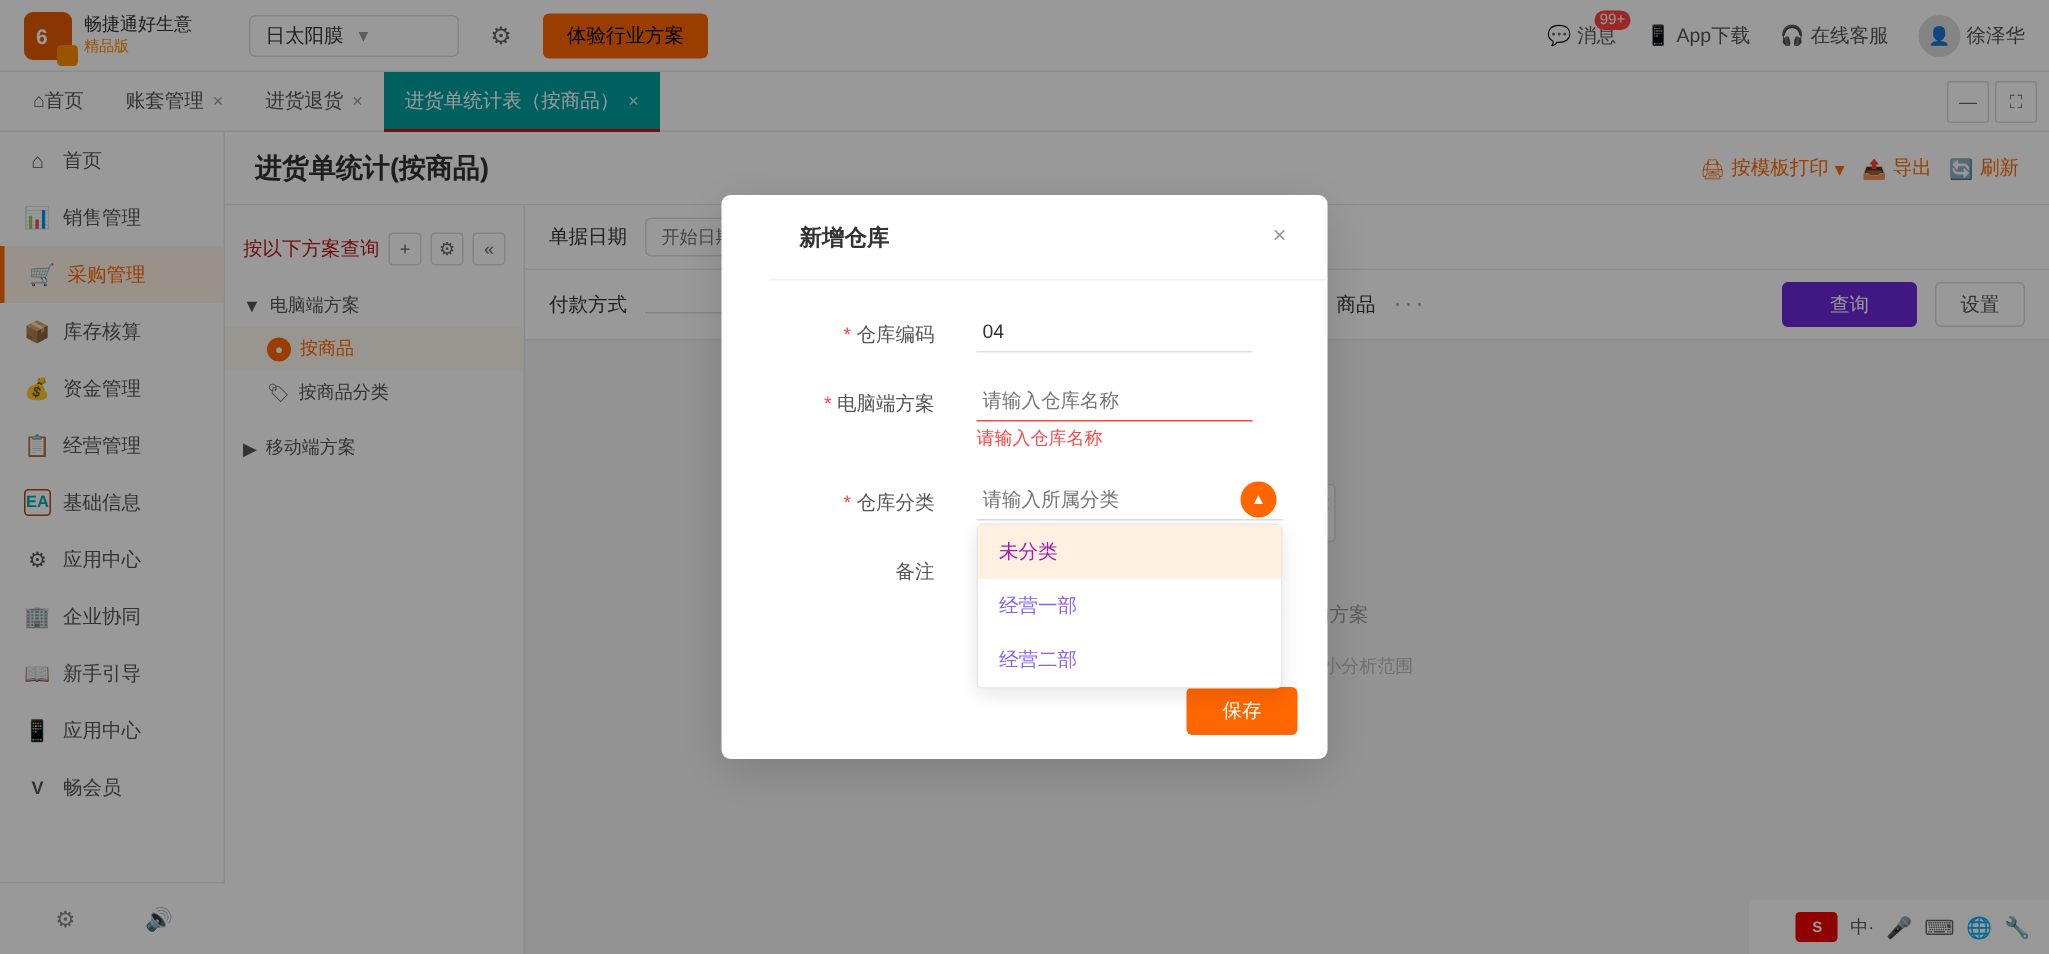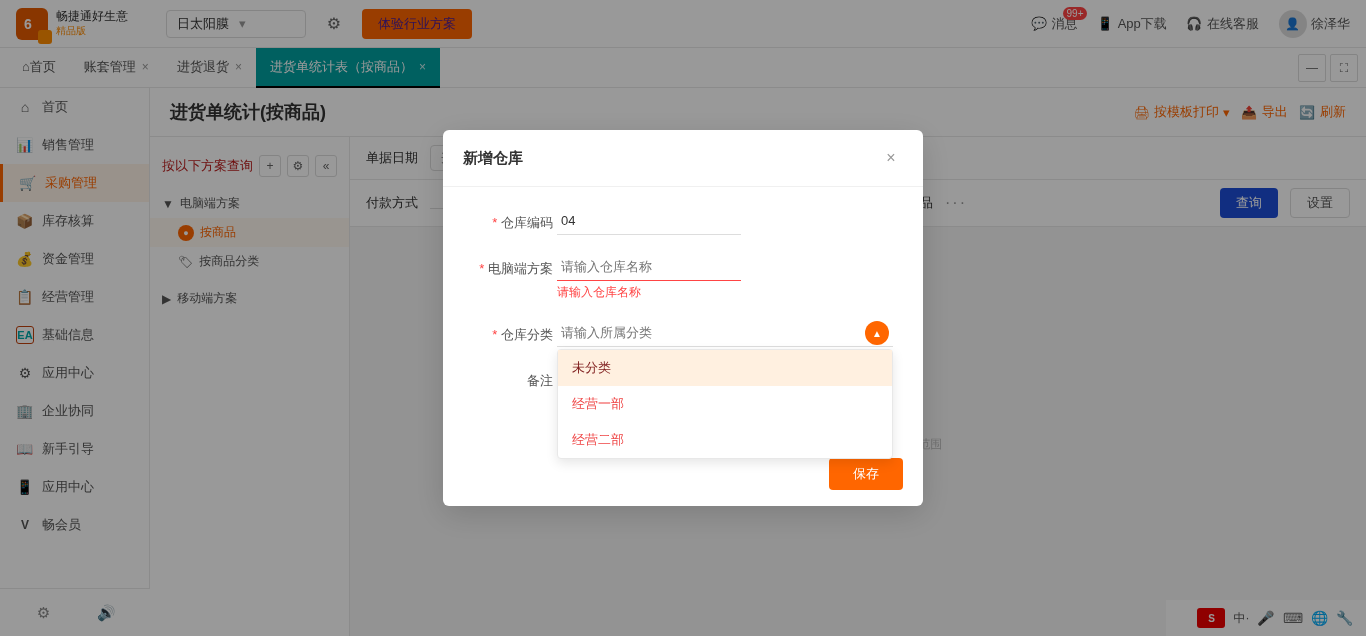--- a/index.html
+++ b/index.html
@@ -74,21 +74,21 @@
       align-items: center;
       justify-content: center;
       cursor: pointer;
       color: #666;
       font-size: 16px;
       margin-right: 12px;
     }
 
     .trial-btn {
       background: #ff6600;
-      color: #4c1d95;
+      color: #000000;
       border: none;
       border-radius: 4px;
       padding: 6px 16px;
       cursor: pointer;
       font-size: 13px;
       margin-right: auto;
     }
 
     .top-right {
       display: flex;
@@ -146,21 +146,21 @@
       cursor: pointer;
       border-bottom: 2px solid transparent;
       color: #555;
       font-size: 13px;
       white-space: nowrap;
       position: relative;
     }
     .tab-item.active {
       color: #fff;
       background: #00a0a0;
-      border-bottom: 2px solid #000000;
+      border-bottom: 2px solid #b91c1c;
     }
     .tab-item.home { color: #555; }
     .tab-close {
       margin-left: 6px;
       color: #999;
       font-size: 12px;
       cursor: pointer;
     }
     .tab-item.active .tab-close { color: rgba(255,255,255,0.8); }
     .tab-spacer { flex: 1; }
@@ -327,25 +327,25 @@
     }
     .query-select {
       border: 1px solid #ddd;
       border-radius: 4px;
       padding: 5px 10px;
       font-size: 12px;
       color: #333;
       min-width: 120px;
     }
     .query-btn {
-      background: #1d4ed8;
+      background: #6d28d9;
       color: #fff;
       border: none;
       border-radius: 4px;
-      padding: 6px 16px;
+      padding: 6px 32px;
       cursor: pointer;
       font-size: 13px;
     }
     .setting-btn {
       background: #fff;
       color: #555;
       border: 1px solid #ddd;
       border-radius: 4px;
       padding: 5px 16px;
       cursor: pointer;
@@ -381,25 +381,26 @@
       display: flex;
       align-items: center;
       justify-content: center;
       z-index: 1000;
     }
 
     
     .modal {
       background: #fff;
       border-radius: 6px;
-      width: 480px;
+      width: 404px;
       box-shadow: 0 8px 32px rgba(0,0,0,0.15);
       position: relative;
       padding-bottom: 0;
       overflow: visible;
+      padding-left: 32px;
     }
     .modal-header {
       display: flex;
       align-items: center;
       justify-content: space-between;
       padding: 16px 20px;
       border-bottom: 1px solid #f0f0f0;
     }
     .modal-title {
       font-size: 15px;
@@ -419,21 +420,21 @@
     }
 
     .modal-body {
       padding: 20px 30px;
     }
 
     .form-row {
       display: flex;
       align-items: flex-start;
       margin-bottom: 18px;
-      gap: 4px;
+      gap: 28px;
     }
     .form-label {
       width: 80px;
       text-align: right;
       color: #555;
       font-size: 13px;
       padding-top: 7px;
       flex-shrink: 0;
     }
     .form-label.required::before {
@@ -502,23 +503,23 @@
       background: #fff;
       border: 1px solid #e8e8e8;
       border-radius: 4px;
       box-shadow: 0 4px 12px rgba(0,0,0,0.1);
       z-index: 2000;
     }
     .dropdown-item {
       padding: 9px 14px;
       cursor: pointer;
       font-size: 13px;
-      color: #ef4444;
-    }
-    .dropdown-item.selected { background: #fff0e0; color: #7f1d1d; }
+      color: #8b5cf6;
+    }
+    .dropdown-item.selected { background: #fff0e0; color: #a21caf; }
 
     .textarea-input {
       flex: 1;
       border: none;
       border-bottom: 1px solid #ddd;
       padding: 6px 4px;
       font-size: 13px;
       color: #333;
       outline: none;
       resize: none;

